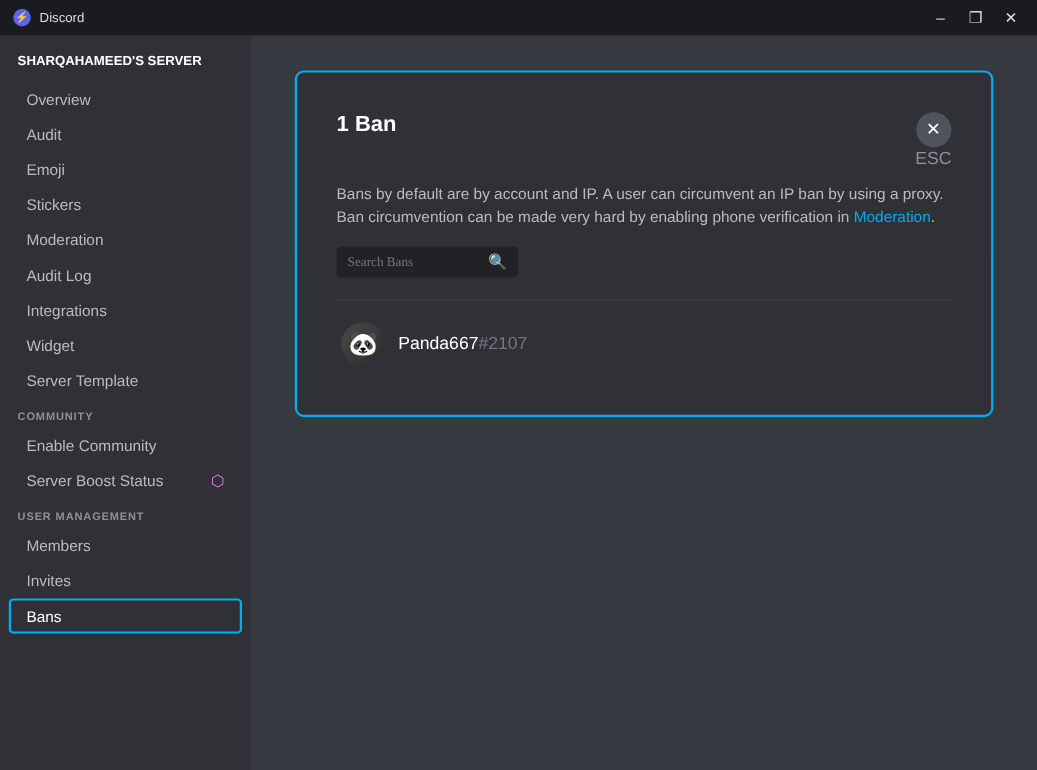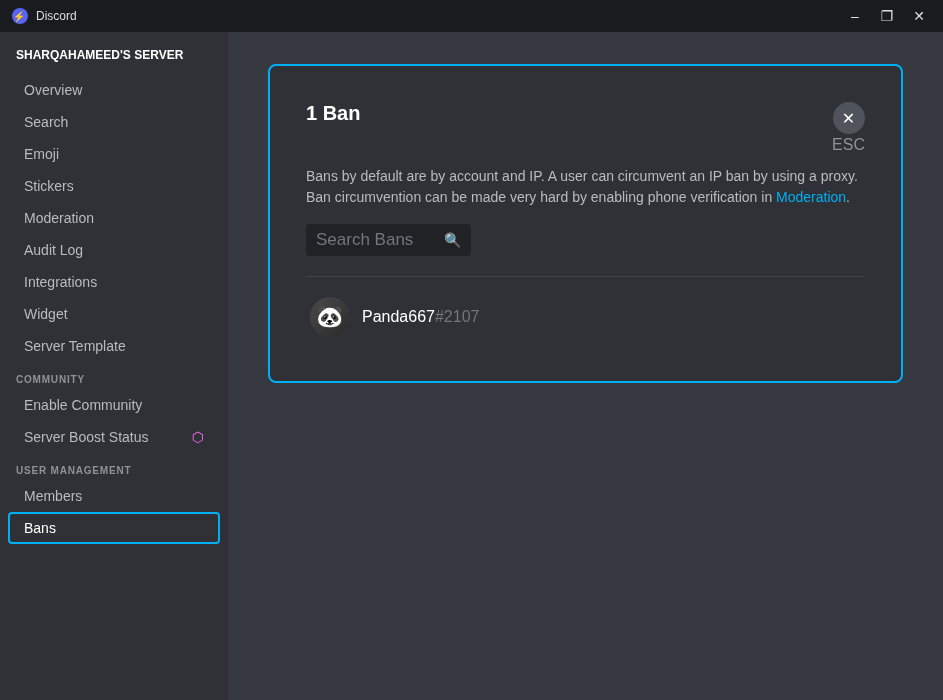--- a/index.html
+++ b/index.html
@@ -211,23 +211,24 @@
       padding: 6px 10px;
       gap: 8px;
       min-width: 160px;
       flex-shrink: 0;
       align-self: flex-start;
     }
     .search-input {
       background: none;
       border: none;
       color: #fdba74;
-      font-size: 17px;
+      font-size: 12px;
       outline: none;
       width: 120px;
+      font-family: Liberation Serif, serif;
     }
     .search-input::placeholder { color: #72767d; }
     .search-icon-char {
       color: #72767d;
       font-size: 14px;
     }
 
     
     .divider {
       border: none;
@@ -296,21 +297,21 @@
 <div class="app-body">
 
   <div class="sidebar">
     <div class="server-name">SHARQAHAMEED'S SERVER</div>
 
     <div>
       <div class="nav-item">
         <span>Overview</span>
       </div>
       <div class="nav-item">
-        <span>Search</span>
+        <span>Audit</span>
       </div>
       <div class="nav-item">
         <span>Emoji</span>
       </div>
       <div class="nav-item">
         <span>Stickers</span>
       </div>
       <div class="nav-item">
         <span>Moderation</span>
       </div>
@@ -333,20 +334,23 @@
       <span>Enable Community</span>
     </div>
     <div class="nav-item">
       <span>Server Boost Status</span>
       <span class="boost-icon">⬡</span>
     </div>
 
     <div class="section-label">USER MANAGEMENT</div>
     <div class="nav-item">
       <span>Members</span>
+    </div>
+    <div class="nav-item">
+      <span>Invites</span>
     </div>
     <div class="nav-item active">
       <span>Bans</span>
     </div>
   </div>
 
   <div class="main-panel">
     <div class="content-card">
 
       <div class="card-header">

